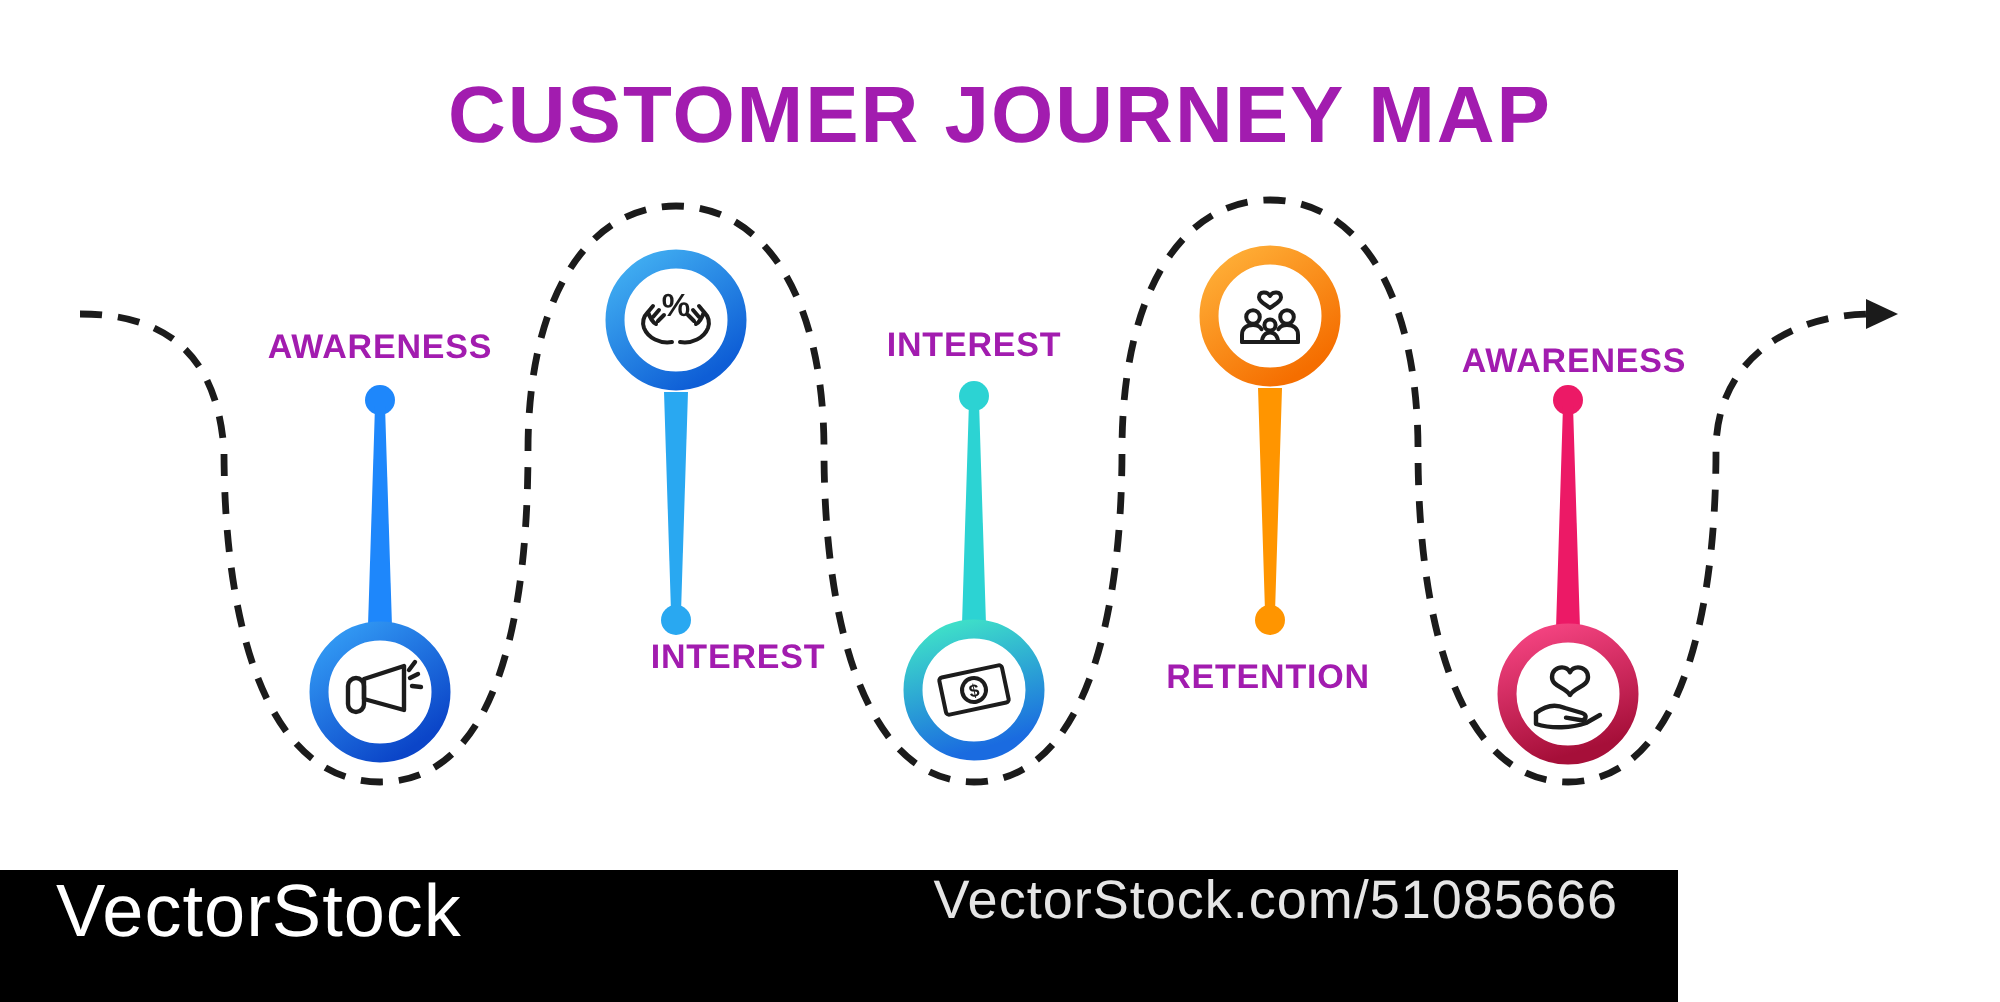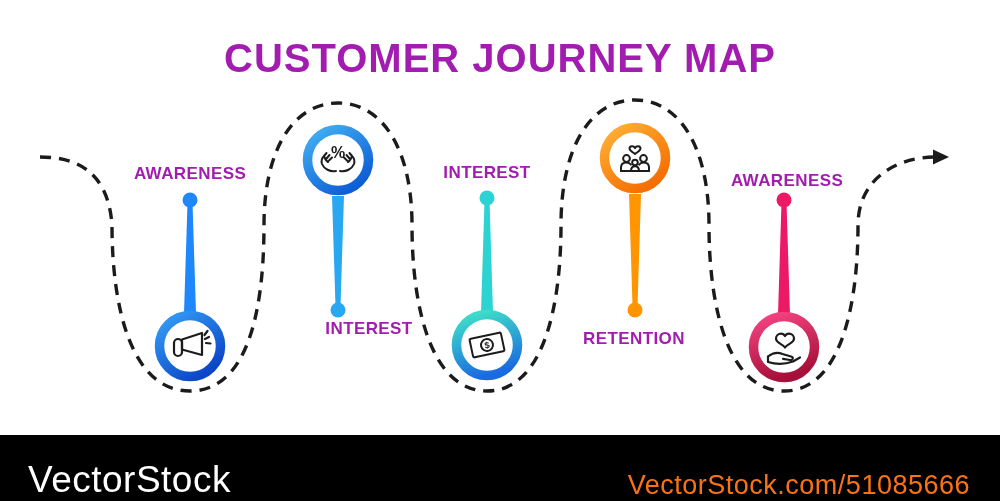--- a/index.html
+++ b/index.html
@@ -3,25 +3,25 @@
 <meta charset="utf-8">
 <style>
   html,body{margin:0;padding:0;background:#ffffff;}
   .canvas{position:relative;width:1000px;height:501px;background:#ffffff;overflow:hidden;
           font-family:"Liberation Sans",sans-serif;}
   .title{position:absolute;top:36px;left:0;width:100%;text-align:center;
          font-size:40px;font-weight:800;letter-spacing:1px;color:#a21caf;}
   .stage-label{position:absolute;transform:translateX(-50%);font-size:17px;font-weight:700;
                letter-spacing:.4px;color:#a21caf;white-space:nowrap;}
   .diagram{position:absolute;top:0;left:0;}
-  .footer{position:absolute;left:0;bottom:0;width:1000px;height:66px;background:#000;
-          display:flex;align-items:flex-end;justify-content:space-between;box-sizing:border-box;
+  .footer{position:absolute;left:0;bottom:0;width:839px;height:66px;background:#000;
+          display:flex;align-items:flex-start;justify-content:space-between;box-sizing:border-box;
           padding:0 30px 0 28px;}
   .brand{color:#fff;font-size:37px;font-weight:400;letter-spacing:.5px;}
-  .imgurl{color:#f97316;font-size:27px;font-weight:400;letter-spacing:.5px;}
+  .imgurl{color:#e5e5e5;font-size:27px;font-weight:400;letter-spacing:.5px;}
 </style>
 </head>
 <body>
 
 <div class="canvas">
 
   <div class="title">CUSTOMER JOURNEY MAP</div>
 
   <svg class="diagram" width="1000" height="435" viewBox="0 0 1000 435">
     <defs>

